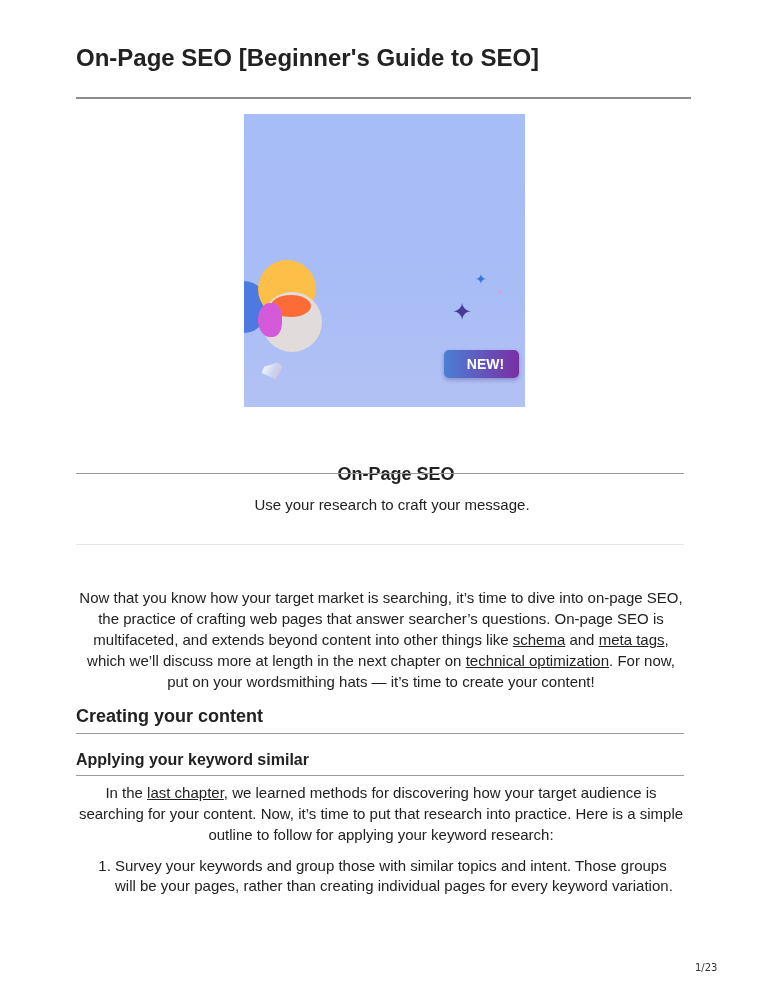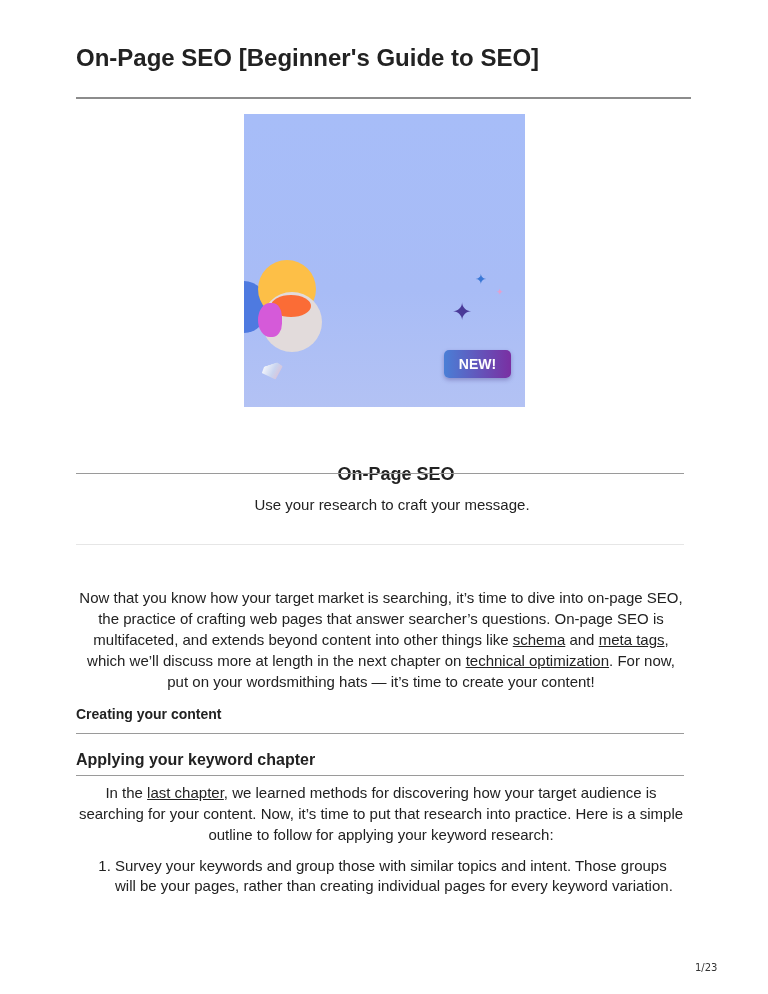--- a/index.html
+++ b/index.html
@@ -39,20 +39,21 @@
     .hero .card-rule { position: absolute; left: 16px; top: 50px; width: 150px; height: 1px; background: #8d88c8; }
     .hero .row1 { position: absolute; left: 28px; top: 58px; }
     .hero .row2 { position: absolute; left: 18px; top: 73px; width: 148px; height: 14px; border-radius: 7px; background: #e2e0ef; }
     .hero .dot { display: inline-block; width: 5px; height: 5px; border: 1px solid #6a6aa5; border-radius: 50%; vertical-align: middle; background: #fff; }
     .hero .bar { display: inline-block; height: 2px; background: #3f3f6e; vertical-align: middle; margin-left: 6px; }
     .hero .new-badge {
       position: absolute; left: 200px; top: 236px; width: 67px; height: 28px;
       border-radius: 5px; background: linear-gradient(90deg, #4a7fd6, #7a2fa2);
       color: #fff; font-weight: bold; font-size: 14px; line-height: 28px; text-align: center;
       box-shadow: 0 2px 4px rgba(60,40,120,0.35);
+      padding-left: 8px;
     }
     .hero .spark-big { position: absolute; left: 208px; top: 186px; color: #4a3a98; font-size: 24px; line-height: 24px; }
     .hero .spark-blue { position: absolute; left: 231px; top: 158px; color: #3a78d6; font-size: 14px; line-height: 14px; }
     .hero .spark-pink { position: absolute; left: 252px; top: 174px; color: #e3a0cf; font-size: 9px; line-height: 9px; }
     .hero .gem { position: absolute; left: 18px; top: 250px; width: 22px; height: 16px;
       background: linear-gradient(135deg, #ffffff, #c9d4ef 50%, #e6b5c7);
       clip-path: polygon(20% 0, 80% 0, 100% 35%, 50% 100%, 0 35%); transform: rotate(-18deg); }
 
     .section-title {
       position: absolute; left: 76px; width: 608px; top: 448px; margin: 16px;
@@ -64,21 +65,21 @@
       text-align: center; font-size: 15px; color: #222;
     }
     .light-rule { position: absolute; left: 76px; top: 544px; width: 608px; height: 1px; background: #e6e6e6; }
 
     .para {
       position: absolute; left: 76px; width: 610px; margin: 0;
       font-size: 15px; line-height: 21px; color: #222; text-align: center;
     }
     .para a { color: #222; text-decoration: underline; }
     .p1 { top: 587px; }
-    .h2 { position: absolute; left: 76px; top: 706px; margin: 0; font-size: 14px; font-weight: bold; color: #222; }
+    .h2 { position: absolute; left: 76px; top: 706px; margin: 0; font-size: 18px; font-weight: bold; color: #222; }
     .h2-rule { position: absolute; left: 76px; top: 733px; width: 608px; height: 1px; background: #9a9a9a; }
     .h3 { position: absolute; left: 76px; top: 751px; margin: 0; font-size: 16px; font-weight: bold; color: #222; }
     .h3-rule { position: absolute; left: 76px; top: 775px; width: 608px; height: 1px; background: #9a9a9a; }
     .p2 { top: 782px; }
     .list {
       position: absolute; left: 76px; top: 856px; width: 610px; margin: 0; padding: 0 0 0 39px;
       font-size: 15px; line-height: 20px; color: #222; box-sizing: border-box;
     }
     .list li { padding-left: 0; }
     .page-num {
@@ -107,21 +108,21 @@
 
 <h2 class="section-title">On-Page SEO</h2>
 <div class="section-rule"></div>
 <p class="subtitle">Use your research to craft your message.</p>
 <div class="light-rule"></div>
 
 <p class="para p1"><span>Now that you know how your target market is searching, it’s time to dive into on-page SEO, the practice of crafting web pages that answer searcher’s questions. On-page SEO is multifaceted, and extends beyond content into other things like </span><a href="#">schema</a><span> and </span><a href="#">meta tags</a><span>, which we’ll discuss more at length in the next chapter on </span><a href="#">technical optimization</a><span>. For now, put on your wordsmithing hats — it’s time to create your content!</span></p>
 
 <h2 class="h2">Creating your content</h2>
 <div class="h2-rule"></div>
-<h3 class="h3">Applying your keyword chapter</h3>
+<h3 class="h3">Applying your keyword similar</h3>
 <div class="h3-rule"></div>
 
 <p class="para p2"><span>In the </span><a href="#">last chapter</a><span>, we learned methods for discovering how your target audience is searching for your content. Now, it’s time to put that research into practice. Here is a simple outline to follow for applying your keyword research:</span></p>
 
 <ol class="list">
   <li>Survey your keywords and group those with similar topics and intent. Those groups will be your pages, rather than creating individual pages for every keyword variation.</li>
 </ol>
 
 <div class="page-num">1/23</div>
 

